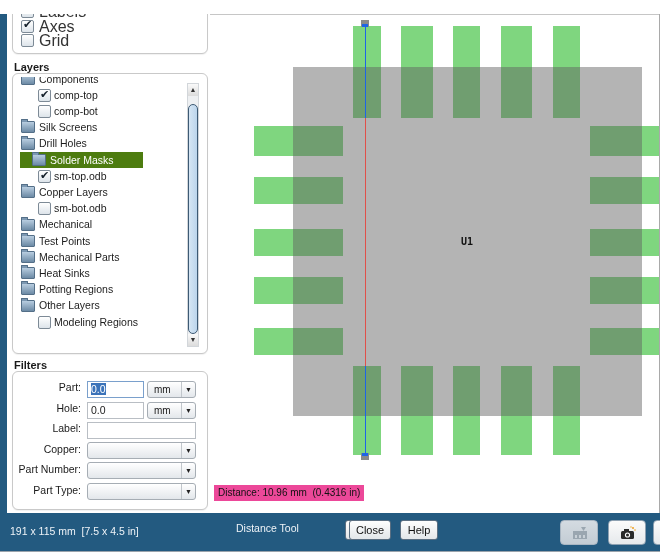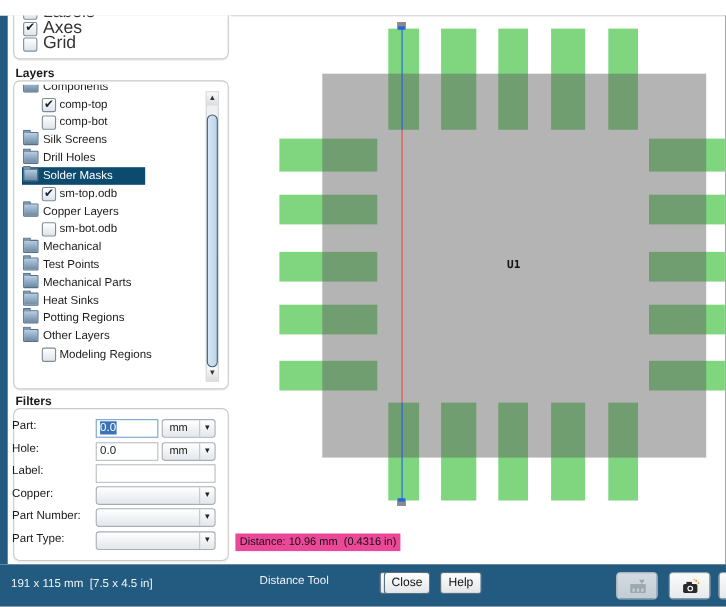--- a/index.html
+++ b/index.html
@@ -20,38 +20,38 @@
   .cb[data-checked="true"]::after { content:"\2714"; position:absolute; left:1px; top:-3px; font-size:11px;
         color:#15202a; font-family:"DejaVu Sans", sans-serif; }
   .disp-row { position:absolute; left:21px; height:14px; line-height:14px; font-size:16px; color:#333; }
   .disp-row .lbl { margin-left:5px; vertical-align:middle; }
 
   
   .list-clip { position:absolute; left:14px; top:63px; width:172px; height:273px; overflow:hidden; }
   .list-inner { position:absolute; left:0; top:-6.3px; width:172px; }
   .lrow { position:relative; height:16.2px; line-height:16.2px; white-space:nowrap; font-size:10.5px; color:#1c1c1c; }
   .lrow.folder .wrap { position:absolute; left:6px; top:0; height:16.2px; padding-right:4px; }
-  .lrow.folder.selected .wrap { background:#0c4a6e; color:#fff; width:108px; }
+  .lrow.folder.selected .wrap { background:#4d7c0f; color:#fff; width:108px;padding-left:11px; }
   .folder-icon { display:inline-block; width:12px; height:10px; vertical-align:middle; position:relative;
                  margin-left:1px; margin-right:4px; top:-1px;
                  background:linear-gradient(#b8cde0,#6c8aa5); border:1px solid #546f88; border-radius:1px; }
   .folder-icon::before { content:""; position:absolute; left:-1px; top:-3px; width:5px; height:2px;
                  background:#7c98b2; border:1px solid #546f88; border-bottom:none; border-radius:1px 1px 0 0; }
   .lrow.layer .cb { position:absolute; left:24px; top:2px; }
   .lrow.layer .lbl { position:absolute; left:40px; top:0; }
   .scrollbar { position:absolute; left:187px; top:69px; width:12px; height:264px; background:#eef0f2;
                border:1px solid #d2d6da; box-sizing:border-box; }
   .sb-up, .sb-down { position:absolute; left:0; width:10px; height:12px; font-size:7px; text-align:center;
                line-height:12px; color:#333; background:linear-gradient(#fafafa,#dcdcdc); }
   .sb-up { top:0; } .sb-down { bottom:0; }
   .sb-thumb { position:absolute; left:0; top:20px; width:10px; height:230px; border-radius:5px;
               background:linear-gradient(90deg,#d6e6f4,#bcd5ec); border:1px solid #3d5a74; box-sizing:border-box; }
 
   
-  .f-label { position:absolute; width:70px; left:11px; text-align:left; font-size:10.5px; color:#1a1a1a; }
+  .f-label { position:absolute; width:70px; left:11px; text-align:right; font-size:10.5px; color:#1a1a1a; }
   .f-input { position:absolute; height:17px; border:1px solid #b9bec4; background:#fff; box-sizing:border-box;
              font-size:10.5px; line-height:15px; padding-left:3px; }
   .f-input.focus { border-color:#7aa0cc; }
   .f-input .sel { background:#3b73b9; color:#fff; }
   .f-select { position:absolute; height:17px; border:1px solid #a6adb4; border-radius:3px; box-sizing:border-box;
               background:linear-gradient(#ffffff,#e3e7eb); font-size:10px; line-height:15px; padding-left:6px; }
   .f-select .arrow { position:absolute; right:0; top:0; width:13px; height:15px; border-left:1px solid #c1c6cb;
               font-size:7px; text-align:center; line-height:15px; color:#222; }
 
   

